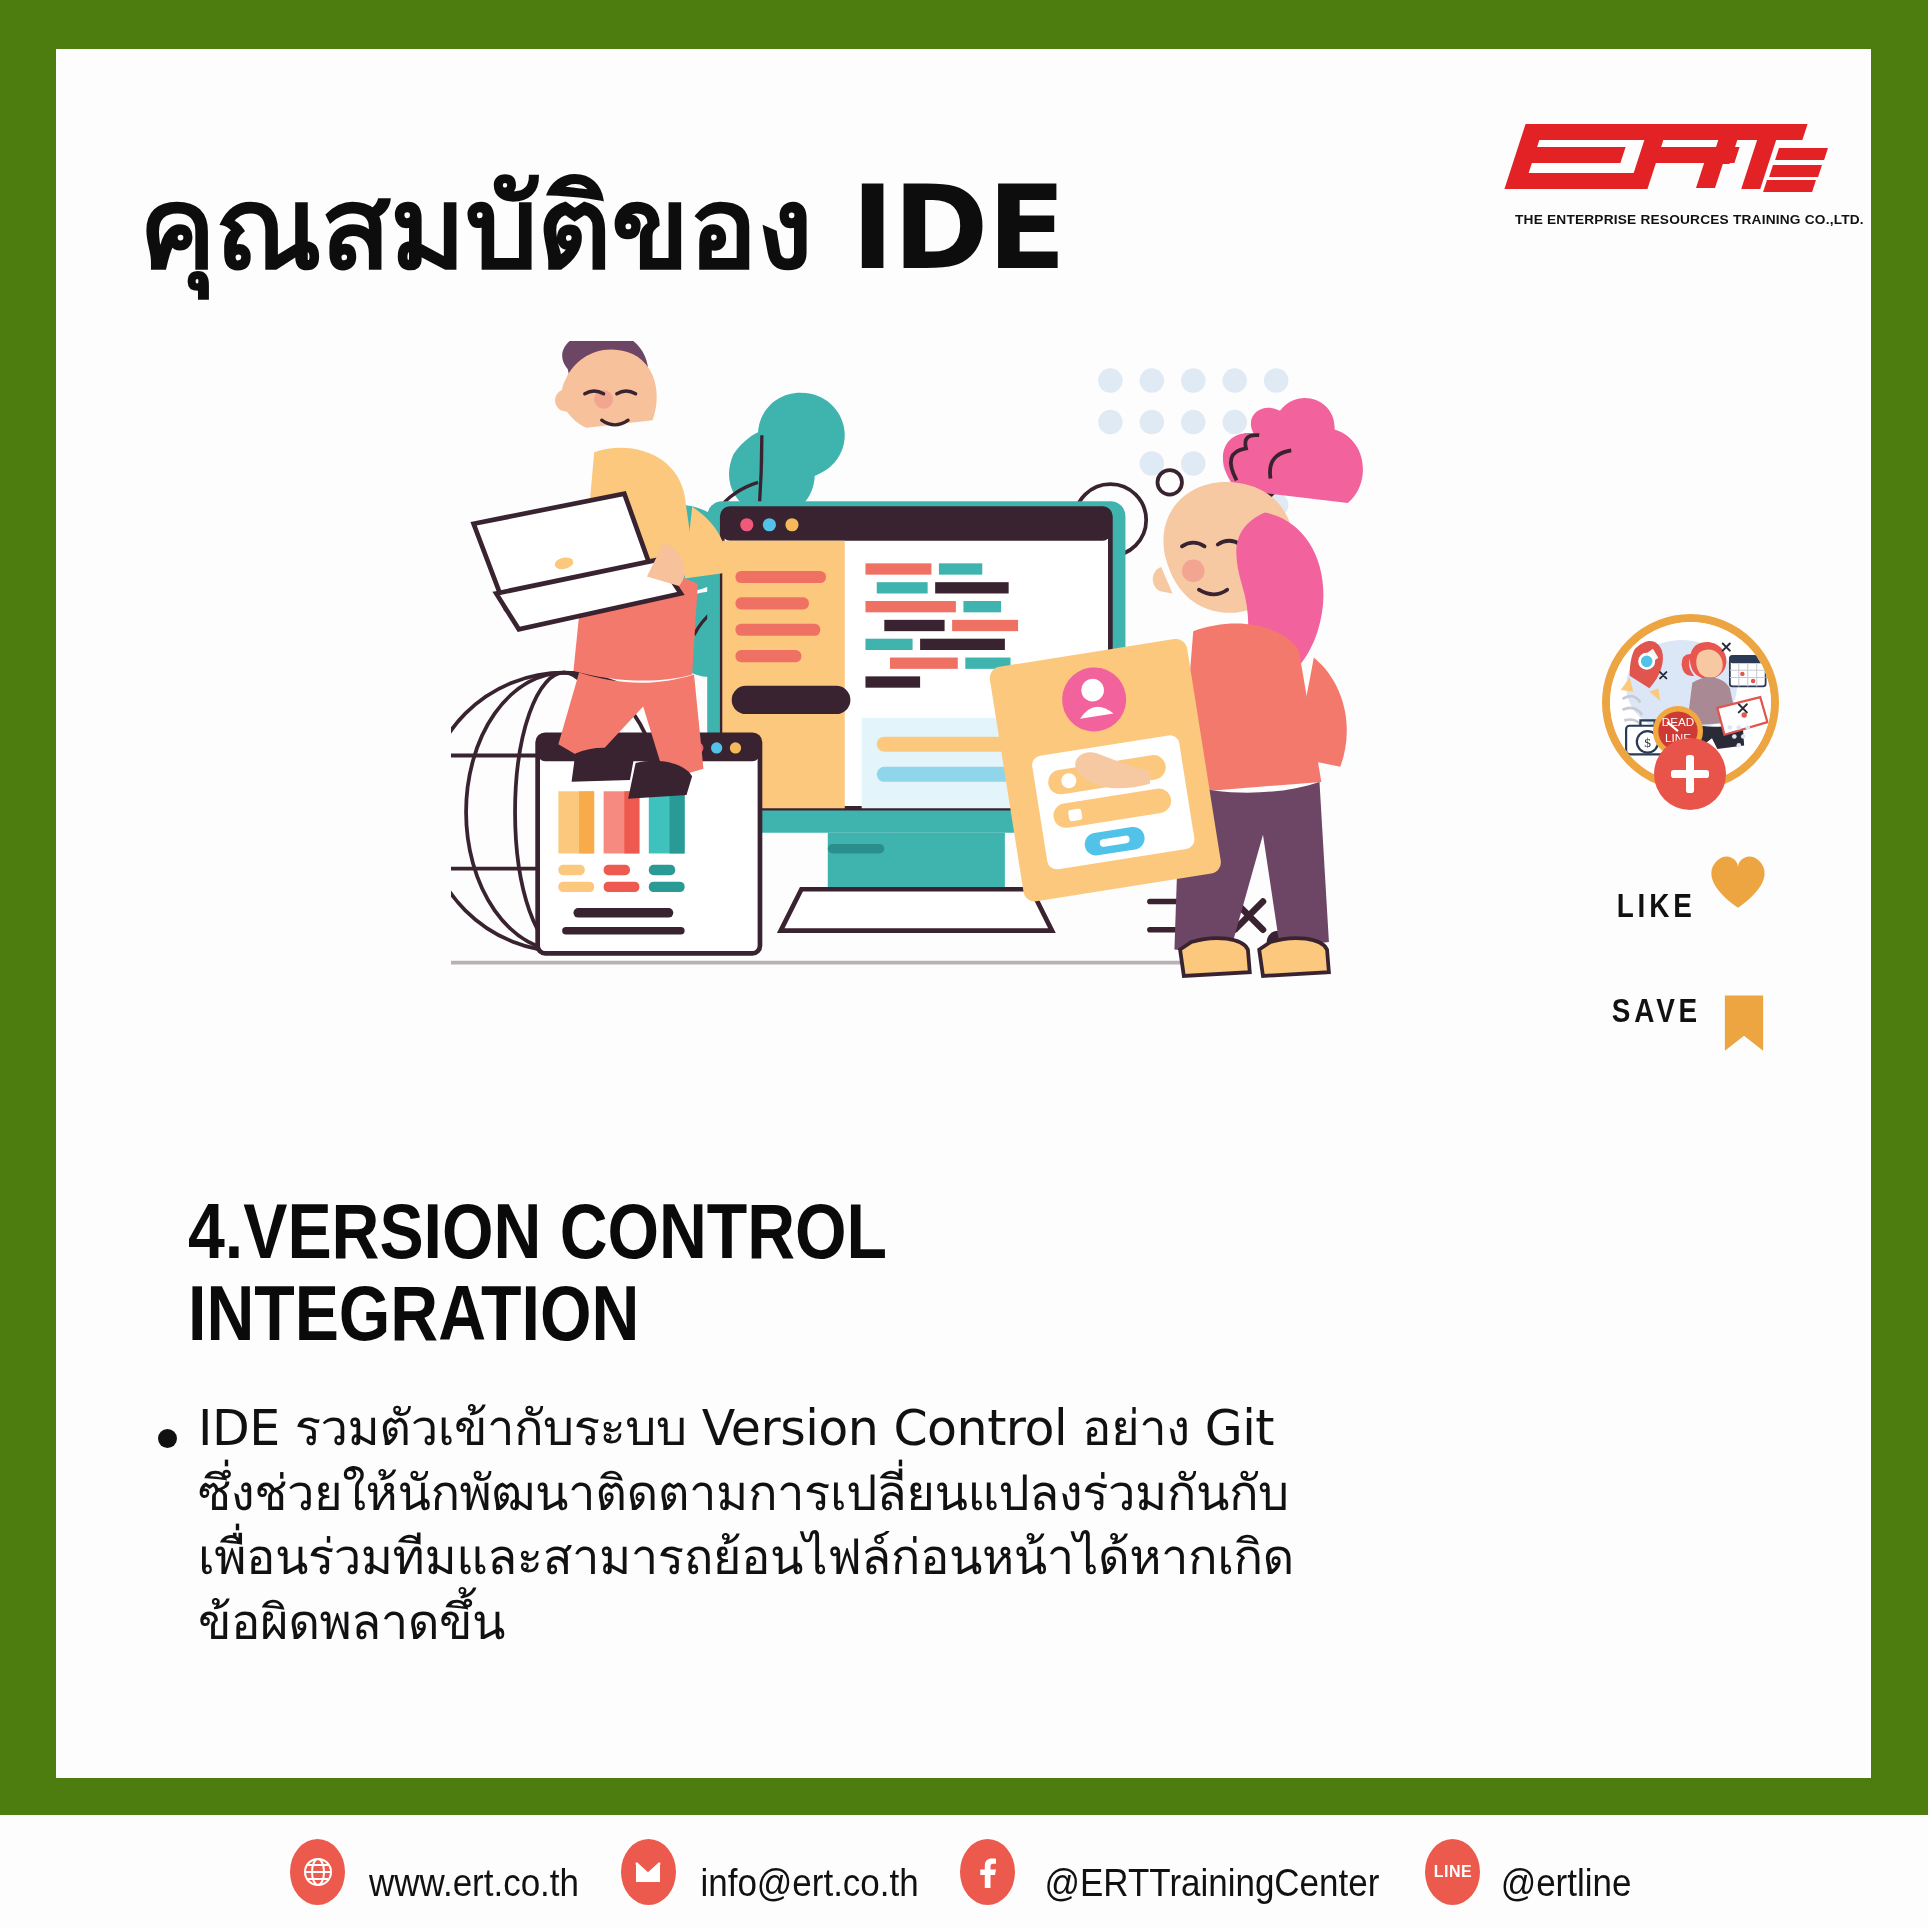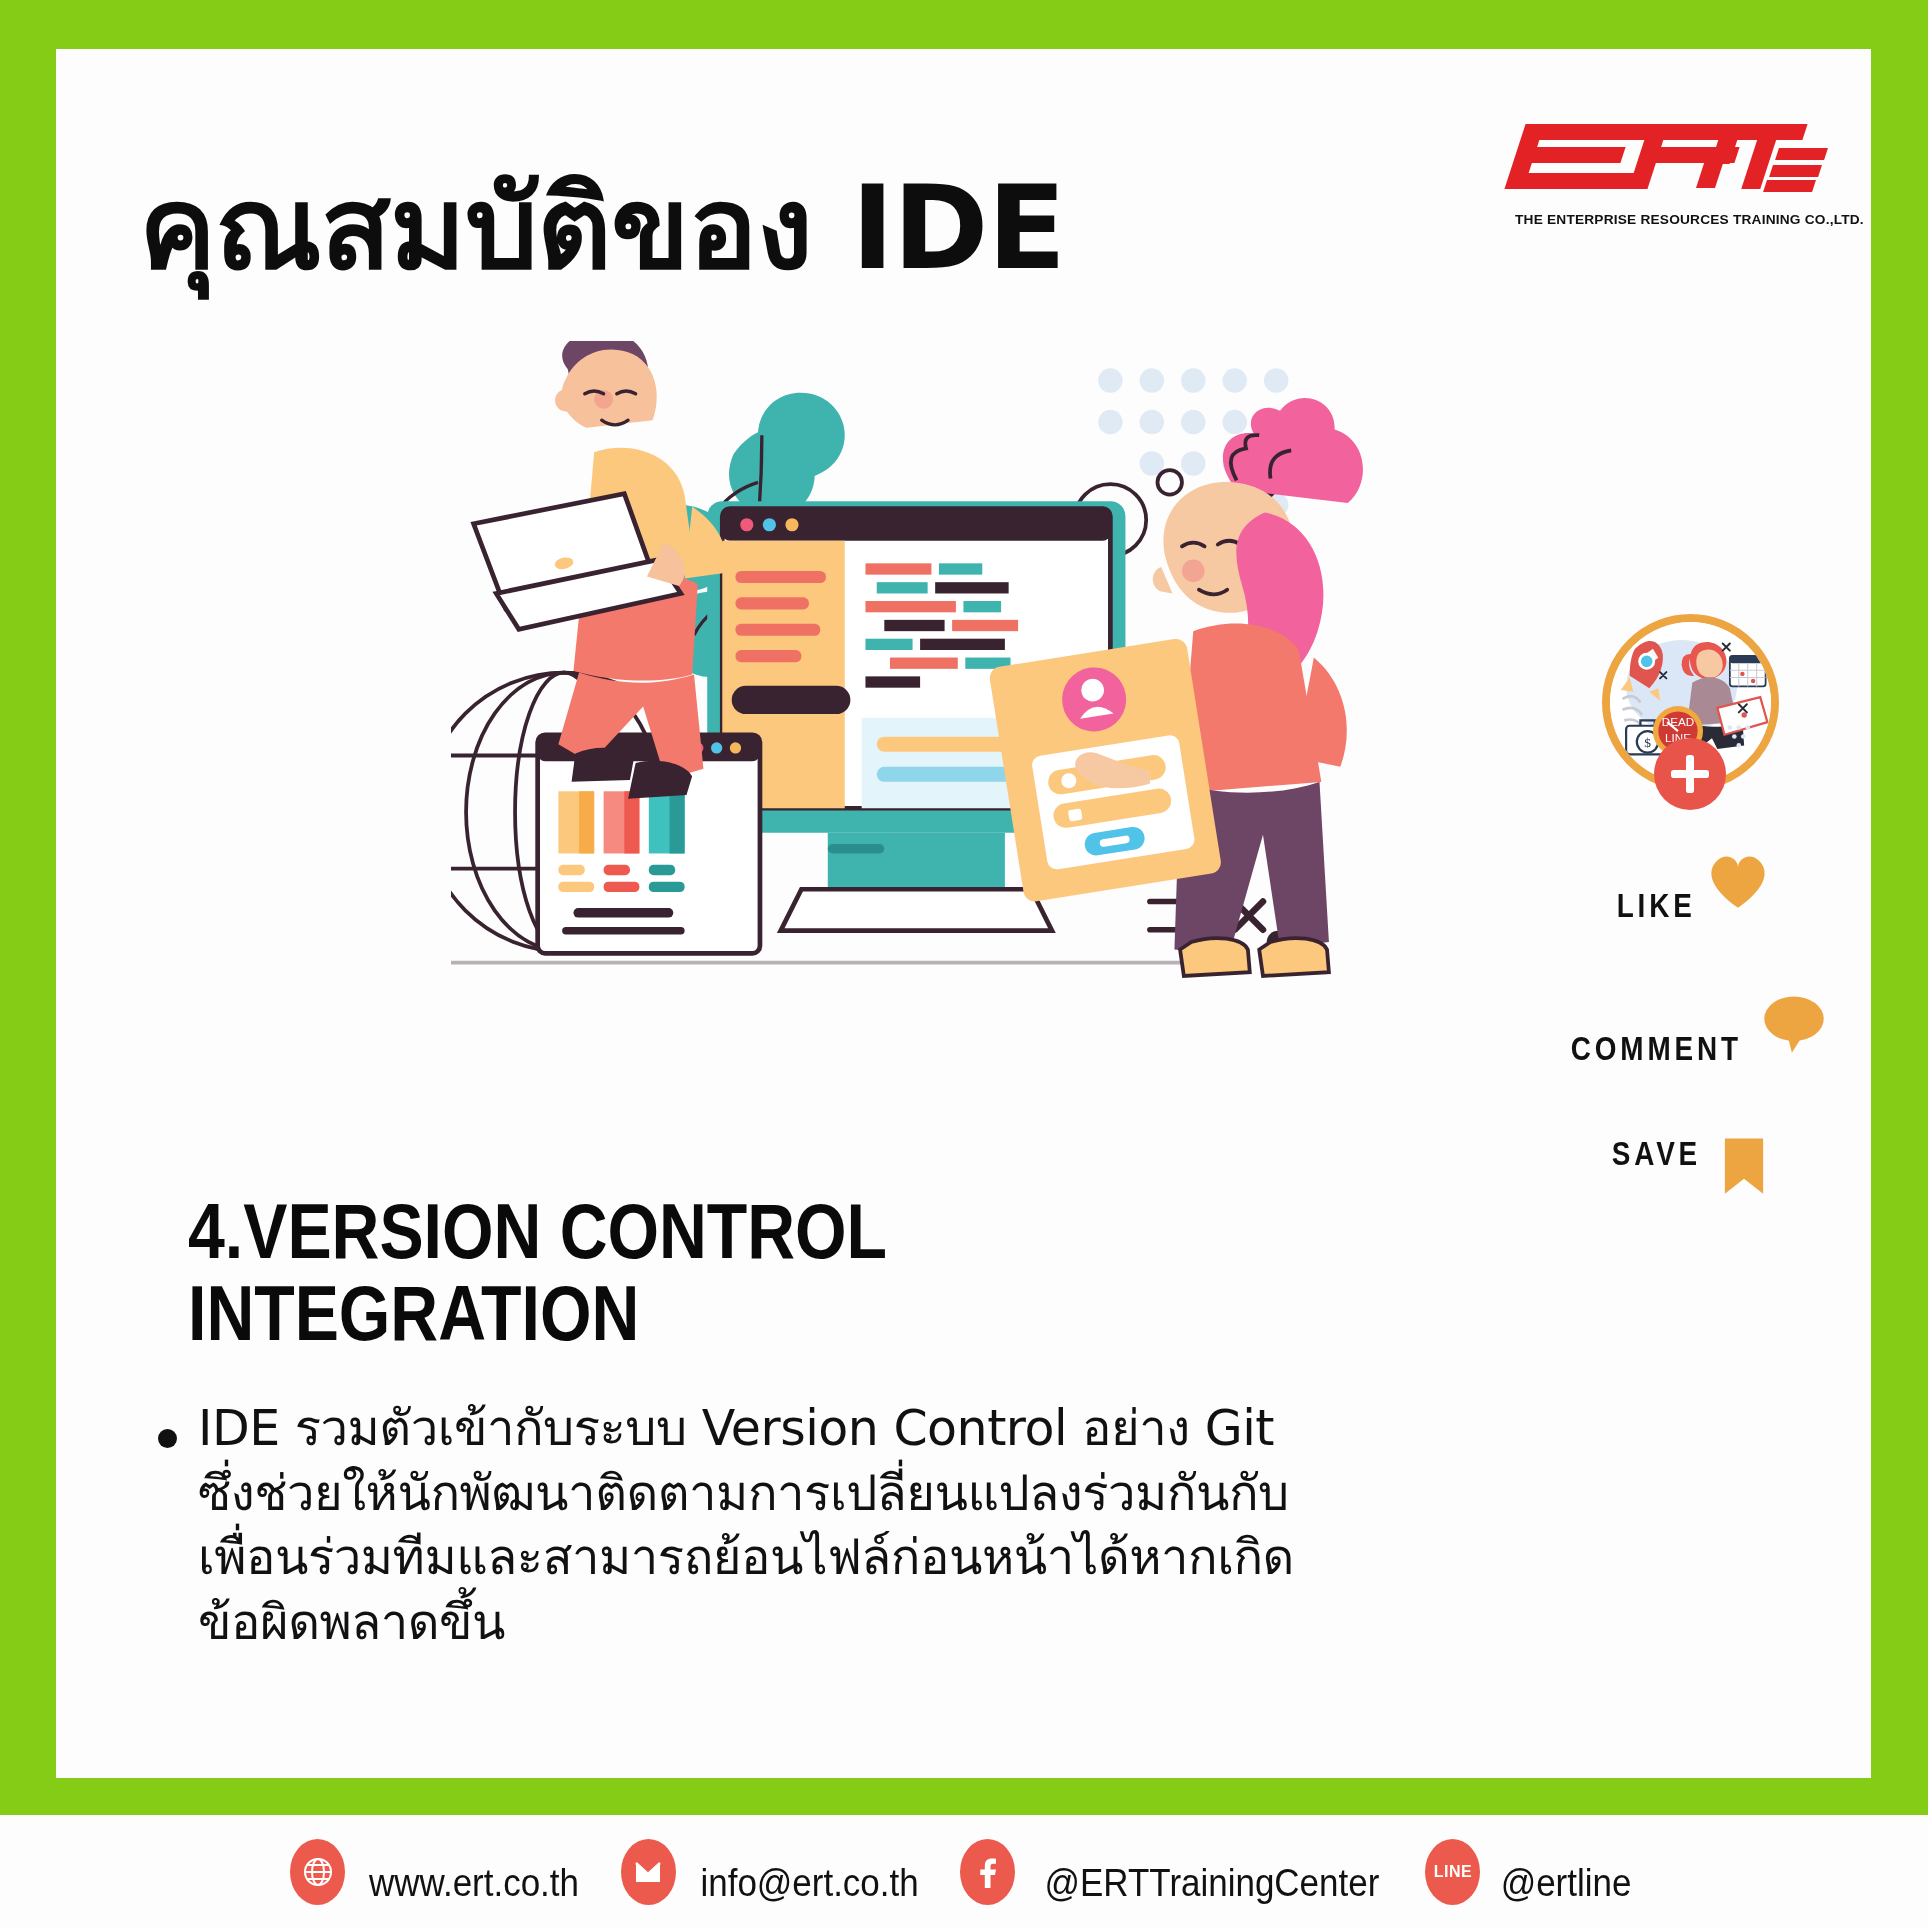--- a/index.html
+++ b/index.html
@@ -7,21 +7,21 @@
   body {
     font-family:"Liberation Sans", sans-serif;
     background:#ec5a4d;
     position:relative;
     overflow:hidden;
   }
 
   
   .frame {
     position:absolute; inset:0;
-    background:#84cc16;
+    background:#4d7c0f;
   }
   .card {
     position:absolute;
     left:56px; top:49px;
     width:1815px; height:1729px;
     background:#fdfdfd;
   }
 
   
   .title-th {
@@ -468,29 +468,20 @@
 
       <div class="rail-item">
         <div class="rail-label">LIKE</div>
         <div class="rail-icon">
           <svg viewBox="0 0 64 64" xmlns="http://www.w3.org/2000/svg">
             <path d="M32 58 C6 40 2 24 12 14 C21 5 32 12 32 20 C32 12 43 5 52 14 C62 24 58 40 32 58 Z" fill="#eda542"></path>
           </svg>
         </div>
       </div>
 
-      <div class="rail-item">
-        <div class="rail-label">COMMENT</div>
-        <div class="rail-icon">
-          <svg viewBox="0 0 64 64" xmlns="http://www.w3.org/2000/svg">
-            <ellipse cx="32" cy="28" rx="28" ry="21" fill="#eda542"></ellipse>
-            <path d="M26 44 L30 60 L40 44 Z" fill="#eda542"></path>
-          </svg>
-        </div>
-      </div>
 
 
       <div class="rail-item">
         <div class="rail-label">SAVE</div>
         <div class="rail-icon" style="margin-bottom:0">
           <svg viewBox="0 0 64 64" xmlns="http://www.w3.org/2000/svg">
             <path d="M14 6 H50 V58 L32 44 L14 58 Z" fill="#eda542"></path>
           </svg>
         </div>
       </div>

